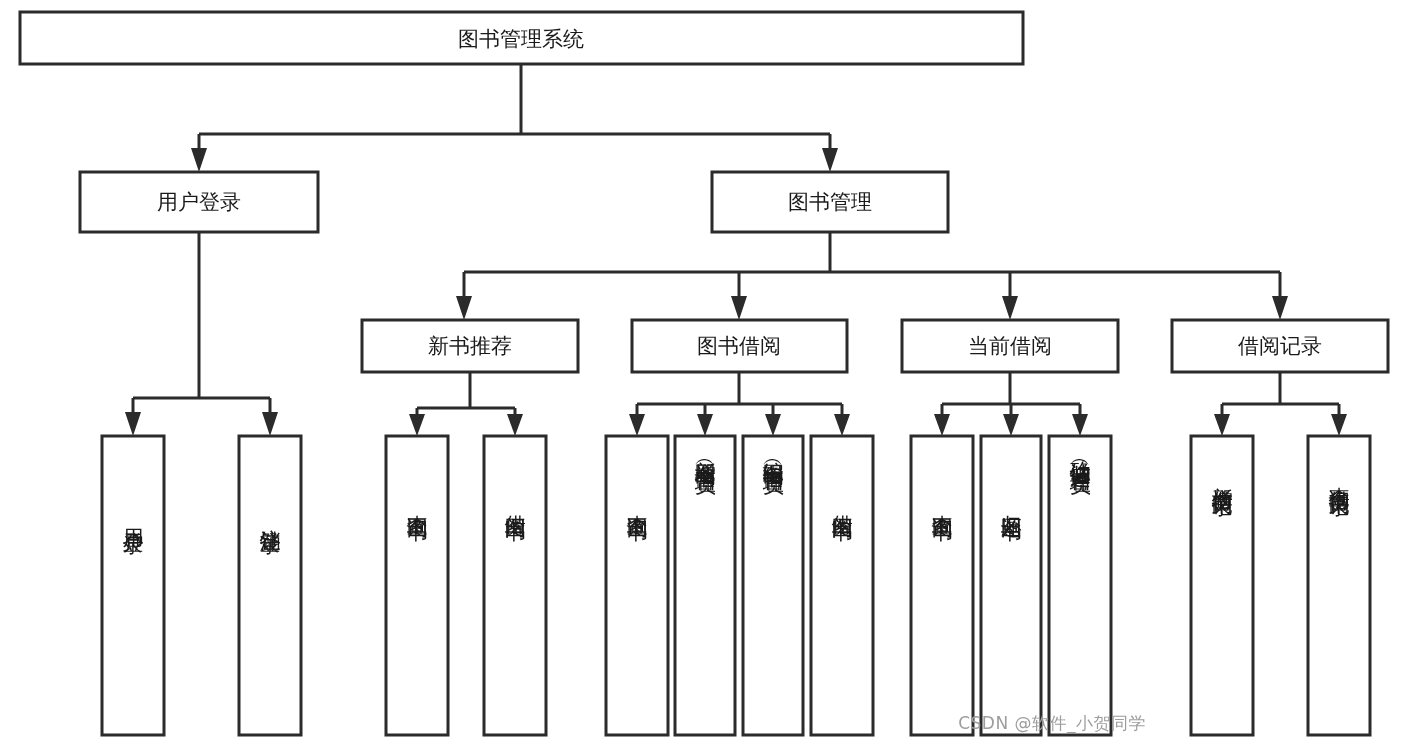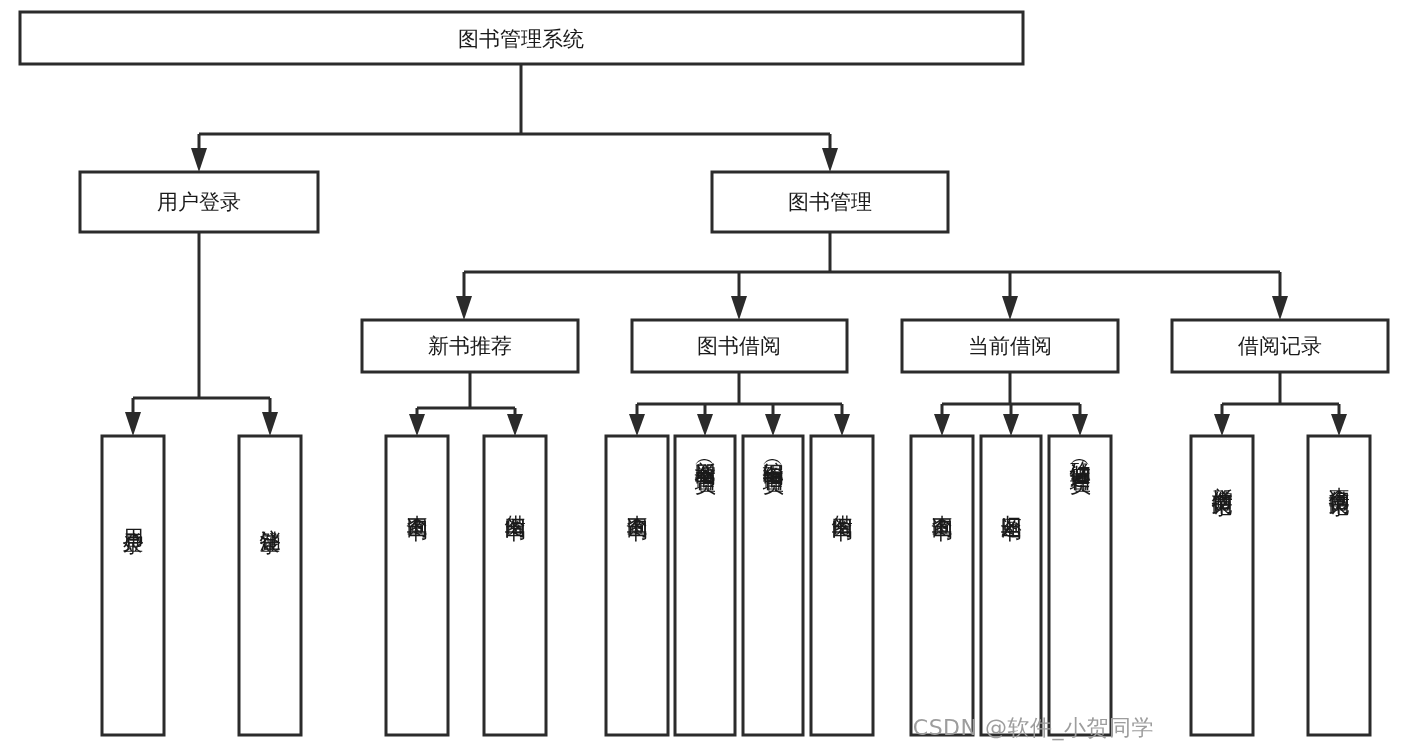--- a/index.html
+++ b/index.html
@@ -11,21 +11,20 @@
     width: 1405px;
     height: 747px;
     font-family: "DejaVu Sans", "Liberation Sans", sans-serif;
     overflow: hidden;
     position: relative;
   }
   #diagram-root {
     position: relative;
     width: 1154px;
     height: 747px;
-    padding-left: 8px;
   }
   svg.diagram {
     position: absolute;
     top: 0;
     left: 0;
     width: 1405px;
     height: 747px;
     display: block;
   }
   .node-box {
@@ -62,23 +61,23 @@
     font-family: "DejaVu Sans", "Liberation Sans", sans-serif;
     font-size: 21px;
     line-height: 1.25;
     color: #1a1a1a;
     letter-spacing: 2px;
     white-space: nowrap;
   }
   .watermark {
     position: absolute;
     right: 8px;
-    bottom: 4px;
-    font-family: "DejaVu Sans", "Liberation Sans", sans-serif;
-    font-size: 22px;
+    bottom: 12px;
+    font-family: "DejaVu Sans", "Liberation Sans", sans-serif;
+    font-size: 17px;
     color: #9d9d9d;
     letter-spacing: 0.5px;
     white-space: nowrap;
   }
 </style>
 </head>
 <body>
 
 <div id="diagram-root">
 

